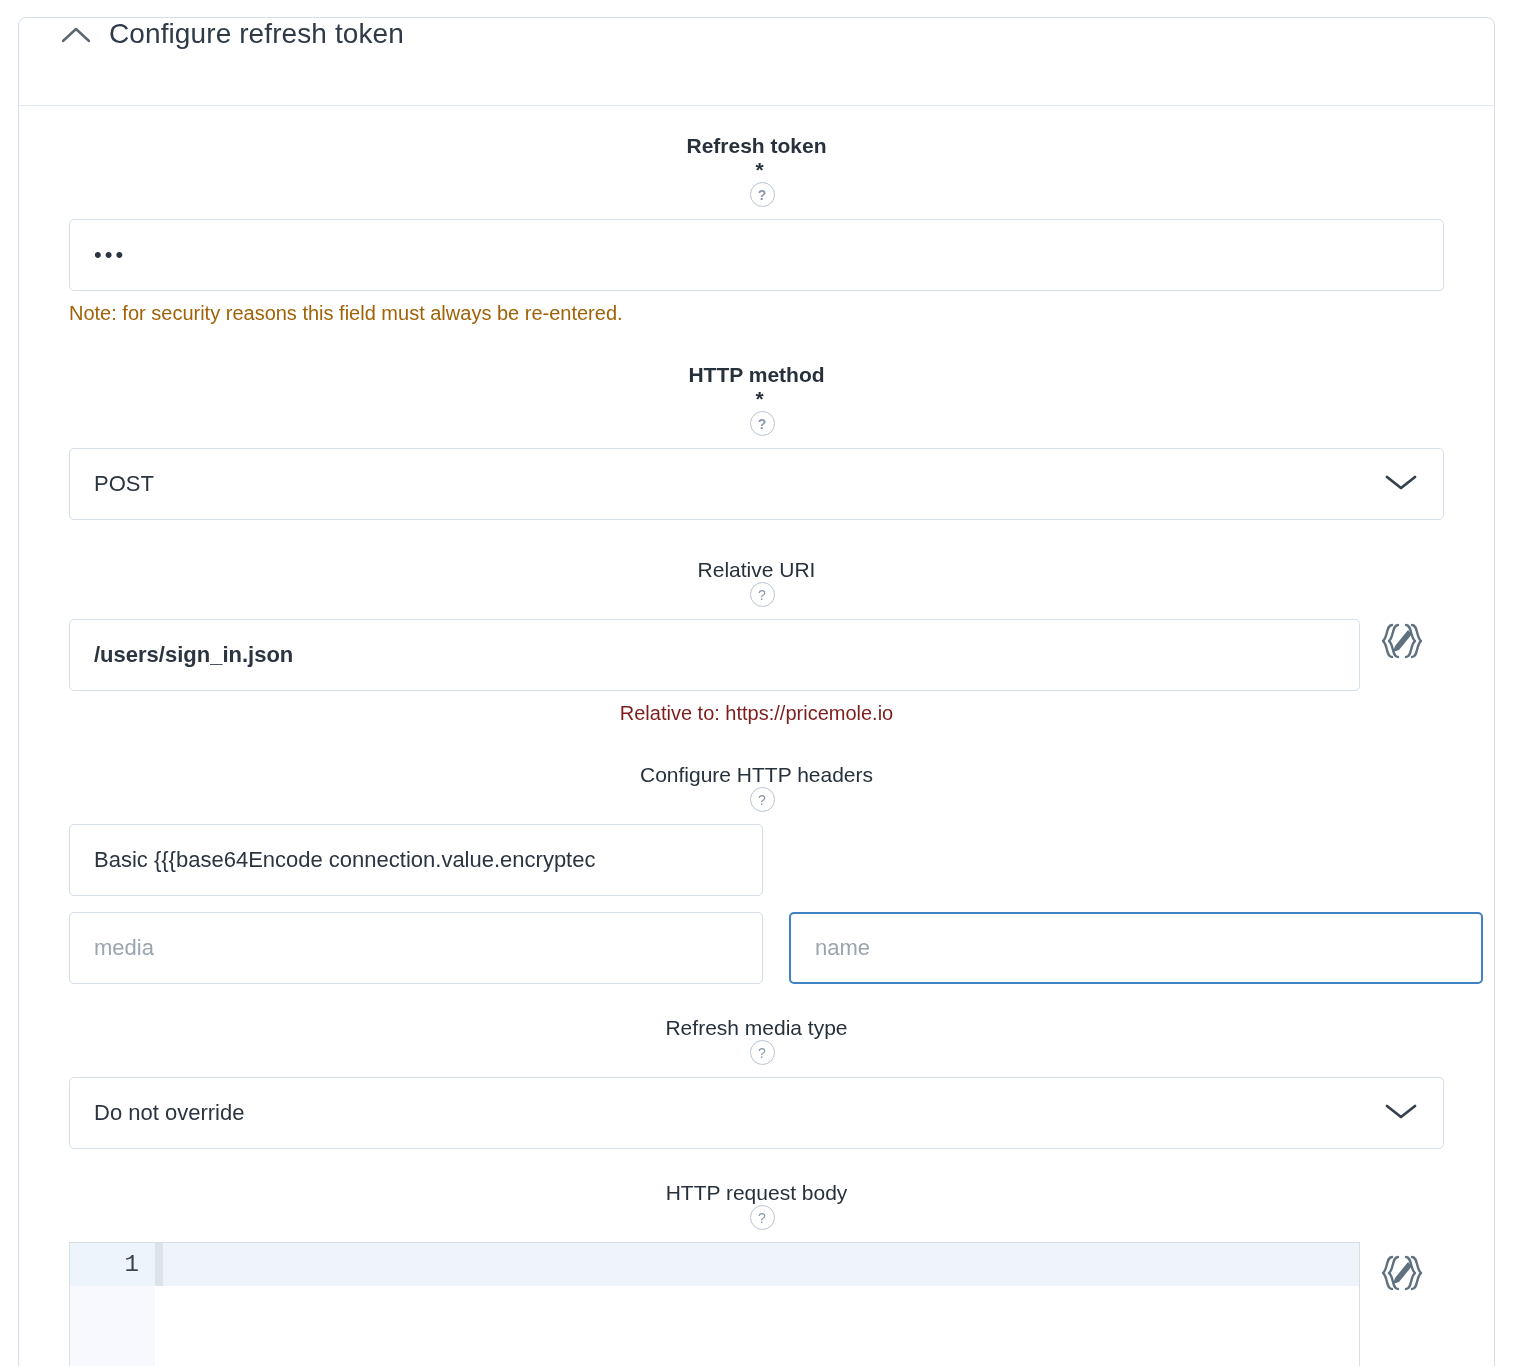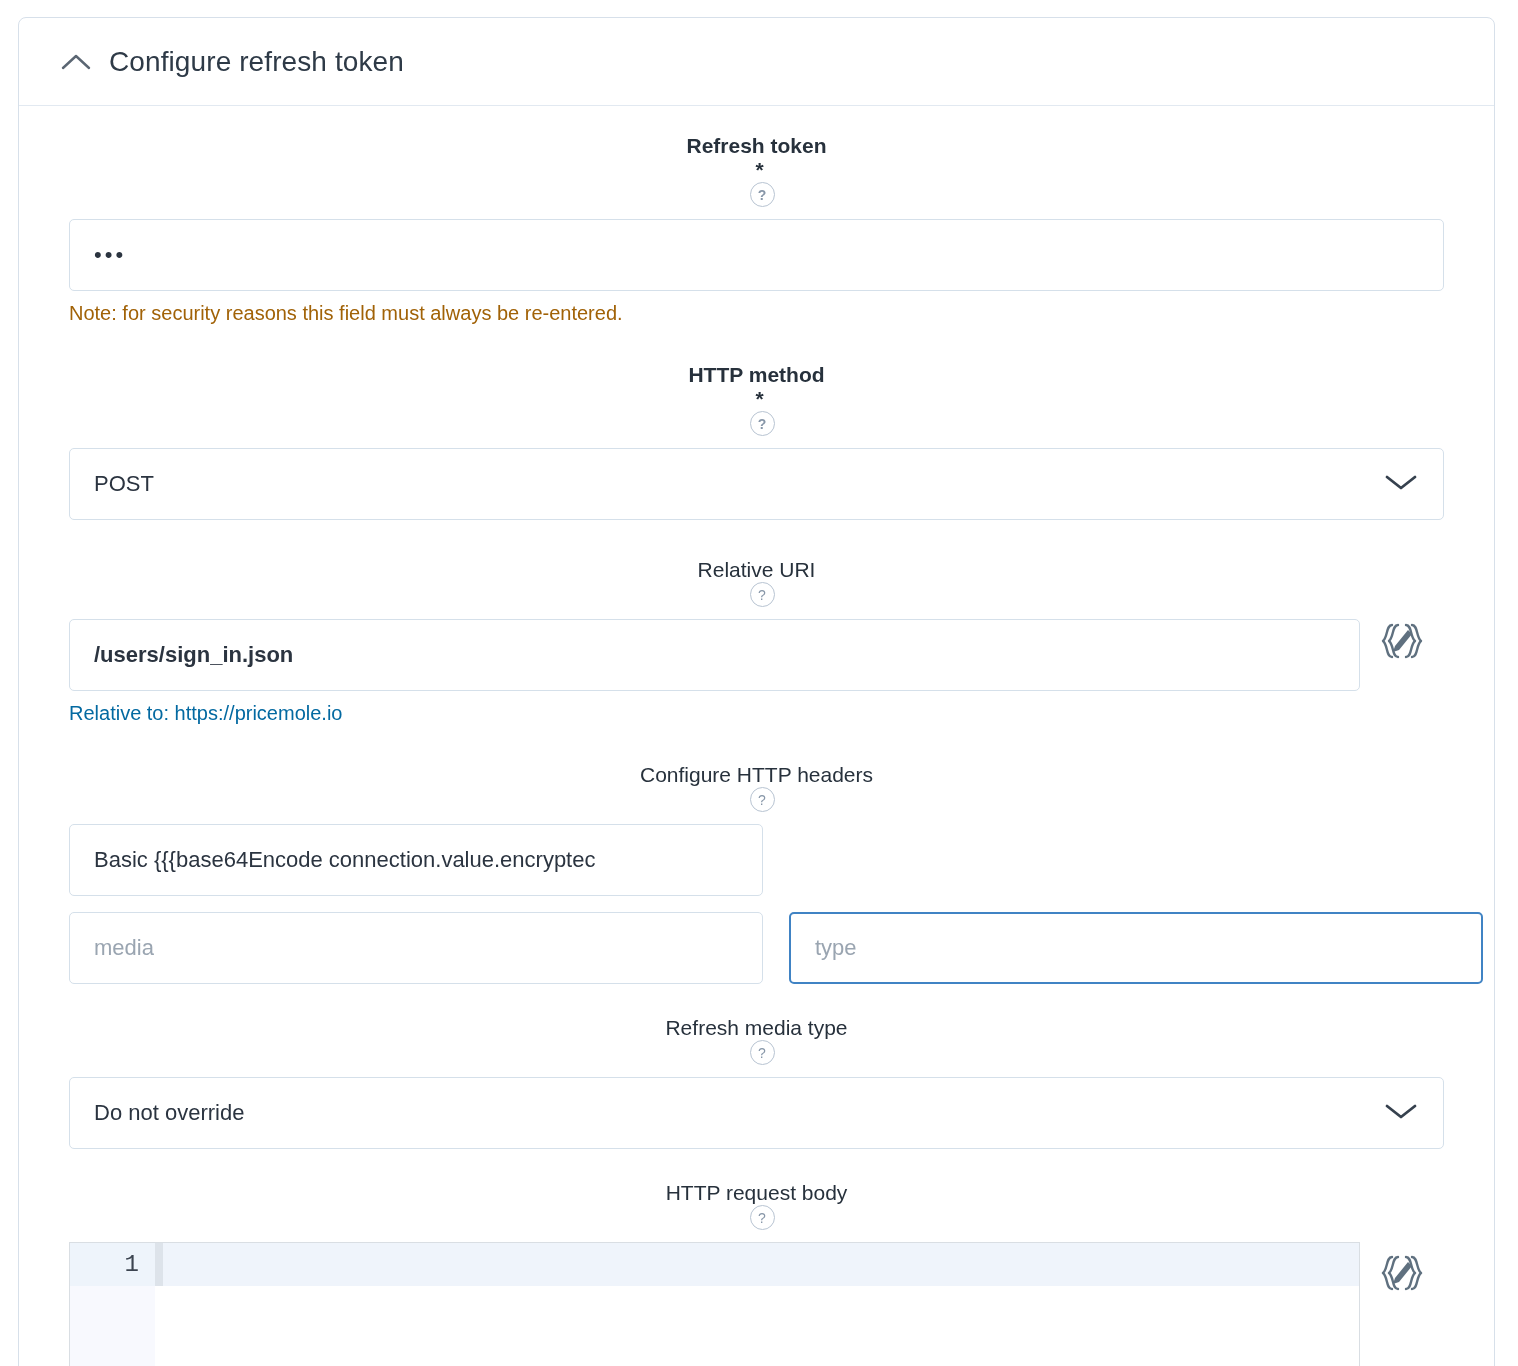--- a/index.html
+++ b/index.html
@@ -25,21 +25,21 @@
     border: 1px solid #d7e0ea;
     border-radius: 8px;
     background: #ffffff;
   }
 
   
   .card-header {
     height: 88px;
     box-sizing: border-box;
     display: flex;
-    align-items: center;
+    align-items: flex-start;
     padding-left: 40px;
     border-bottom: 1px solid #e2e9f1;
     cursor: pointer;
   }
   .chev-up {
     width: 34px;
     height: 34px;
     flex: none;
     margin-right: 16px;
     display: flex;
@@ -109,21 +109,21 @@
     font-size: 22px;
     letter-spacing: 3px;
     color: #2b3440;
   }
 
   .hint {
     font-size: 20px;
     color: #a16207;
     margin-top: 11px;
   }
-  .hint.link { color: #0369a1; }
+  .hint.link { color: #7f1d1d; text-align: center; }
 
   .select {
     position: relative;
   }
   .select .chev-down {
     position: absolute;
     right: 26px;
     top: 50%;
     transform: translateY(-50%);
     pointer-events: none;
@@ -285,21 +285,21 @@
       <div class="input">
         <span>Basic {{{base64Encode connection.value.encryptec</span>
       </div>
     </div>
 
     <div class="hdr-row">
       <div class="input">
         <span class="placeholder">media</span>
       </div>
       <div class="input focused">
-        <span class="placeholder">type</span>
+        <span class="placeholder">name</span>
       </div>
     </div>
 
     <div class="field-label mt-32">
       <span>Refresh media type</span>
       <span class="help">?</span>
     </div>
     <div class="select">
       <div class="input">
         <span>Do not override</span>

